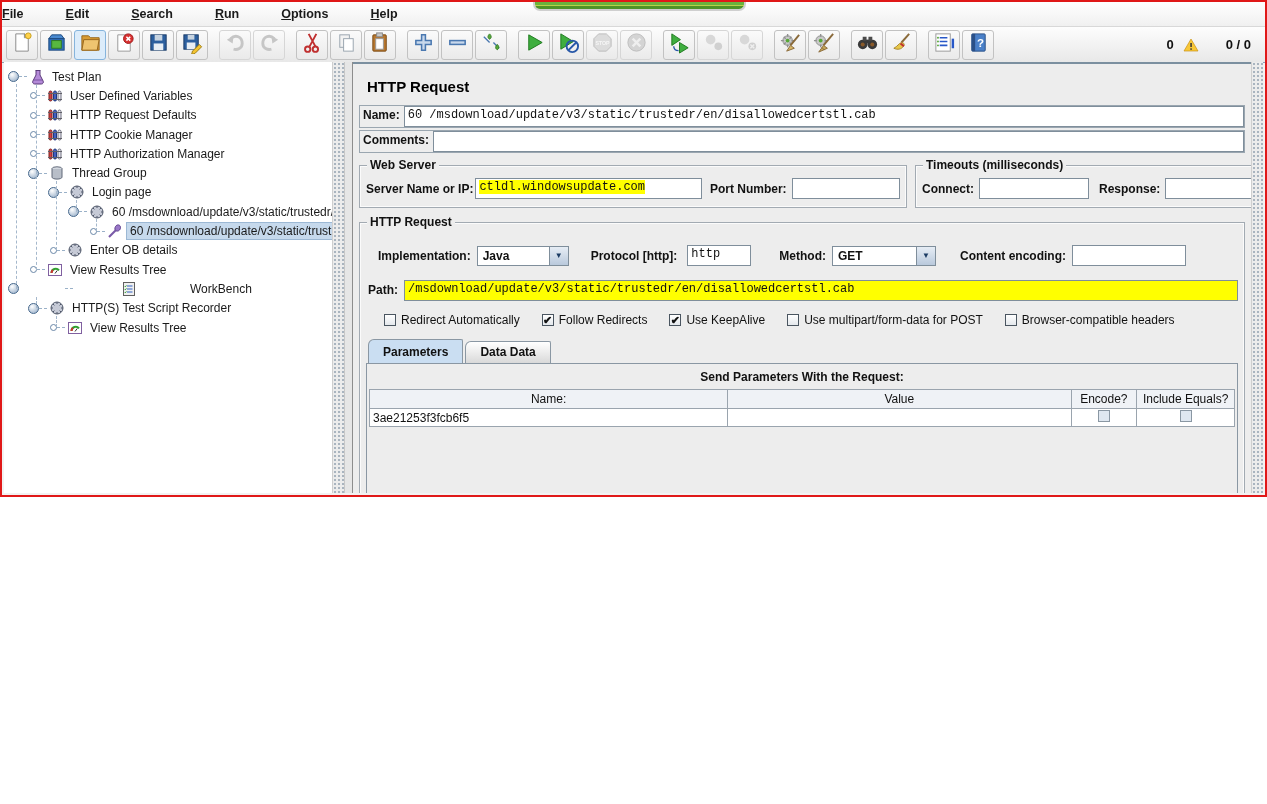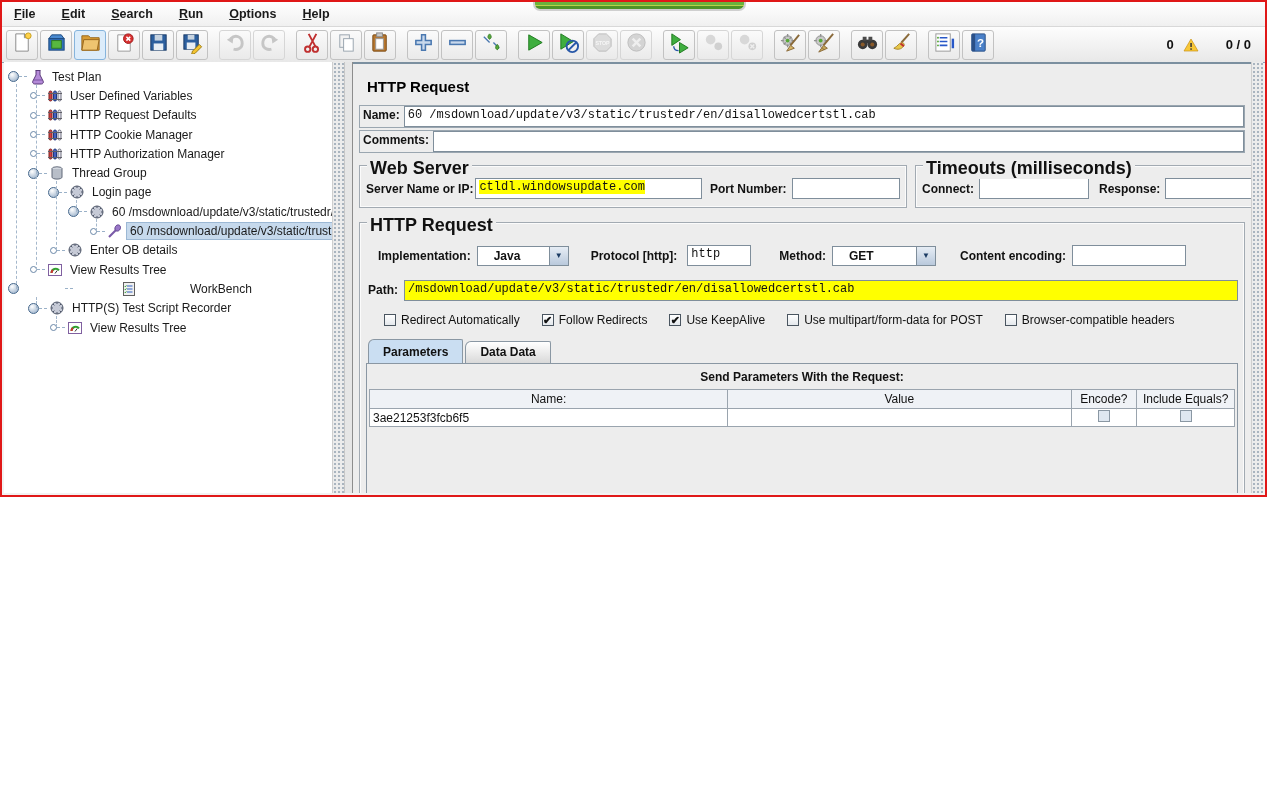--- a/index.html
+++ b/index.html
@@ -3,21 +3,21 @@
 <meta charset="utf-8">
 <style>
   html,body{margin:0;padding:0;background:#fff;}
   body{width:1267px;height:804px;font-family:"Liberation Sans",sans-serif;-webkit-font-smoothing:antialiased;}
   .app{position:relative;width:1267px;height:497px;box-sizing:border-box;border:2px solid #e01818;background:#f2f2f2;overflow:hidden;}
   
   .green-tab{position:absolute;left:531px;top:0;width:213px;height:9px;box-sizing:border-box;
     border:2px solid #cfcfcf;border-top:none;border-radius:0 0 7px 7px;
     background:linear-gradient(#6ab23c 0 40%,#b8d24a 45% 55%,#4f9428 60% 100%);z-index:30;}
   
-  .menubar{height:24px;display:flex;align-items:center;gap:26px;padding-left:12px;
+  .menubar{height:24px;display:flex;align-items:center;gap:42px;
     background:linear-gradient(#ffffff,#f0f0f0);border-bottom:1px solid #d8d8d8;}
   .menu-item{font-size:12.5px;font-weight:bold;color:#1a1a1a;cursor:default;}
   .menu-item u{text-decoration:underline;}
   
   .toolbar{height:35px;display:flex;align-items:center;padding-left:3px;
     background:linear-gradient(#fdfdfd,#e8e8e8);border-bottom:1px solid #8ba1b5;}
   .tbtn{width:32px;height:30px;margin:0 1px;border:1px solid #c2c2c2;border-radius:3px;
     display:flex;align-items:center;justify-content:center;background:transparent;box-sizing:border-box;}
   .tbtn svg{width:23px;height:23px;}
   .tbtn.active{background:#dcecfa;border-color:#86b4dc;}
@@ -54,24 +54,24 @@
   .frow{display:flex;align-items:stretch;border:1px solid #9aa6b0;background:#ededed;margin-bottom:2px;}
   .frow .blabel{padding:2px 4px 0 3px;}
   .tfield{background:#fff;border:1px solid #7f8e9b;font-size:12px;padding:1px 3px;height:17px;
     box-sizing:content-box;white-space:nowrap;overflow:hidden;font-family:Liberation Mono, monospace;}
   .grow{flex:1;}
   .hl{background:#ffff00;}
   .yellowfield{background:#ffff00;}
   .groups-row{display:flex;gap:8px;margin:12px 0 0 0;}
   .groupbox{position:relative;border:1px solid #a2aab2;box-shadow:1px 1px 0 #fbfbfb inset,-1px -1px 0 #fbfbfb inset;
     padding:12px 6px 8px 6px;box-sizing:border-box;}
-  .legend{position:absolute;top:-8px;left:7px;background:#ededed;font-weight:bold;padding:0 3px;font-size:18px;}
+  .legend{position:absolute;top:-8px;left:7px;background:#ededed;font-weight:bold;padding:0 3px;font-size:12px;}
   .inline{display:flex;align-items:center;}
   .combo{display:inline-flex;align-items:stretch;border:1px solid #7f8e9b;background:#fff;height:20px;box-sizing:border-box;}
-  .combo-val{padding:2px 6px 0 16px;font-weight:bold;min-width:48px;}
+  .combo-val{padding:2px 6px 0 5px;font-weight:bold;min-width:48px;}
   .combo-btn{width:18px;display:flex;align-items:center;justify-content:center;
     background:linear-gradient(#e6edf5,#b9c9dc);border-left:1px solid #7f8e9b;color:#1c3least;color:#1c3c64;font-size:8px;}
   .cb{display:inline-flex;align-items:center;gap:5px;white-space:nowrap;}
   .cbbox{width:12px;height:12px;border:1px solid #4a5560;background:linear-gradient(#ffffff,#e4e8ec);
     display:inline-flex;align-items:center;justify-content:center;font-size:11px;font-weight:bold;color:#111;
     line-height:1;box-sizing:border-box;}
   .cbbox.lt{background:#dfe7f0;border-color:#8a97a3;}
   
   .tabs{display:flex;align-items:flex-end;margin:14px 0 0 2px;height:22px;}
   .tab{border:1px solid #8a97a3;border-bottom:none;padding:3px 14px 4px;font-weight:bold;font-size:12px;

